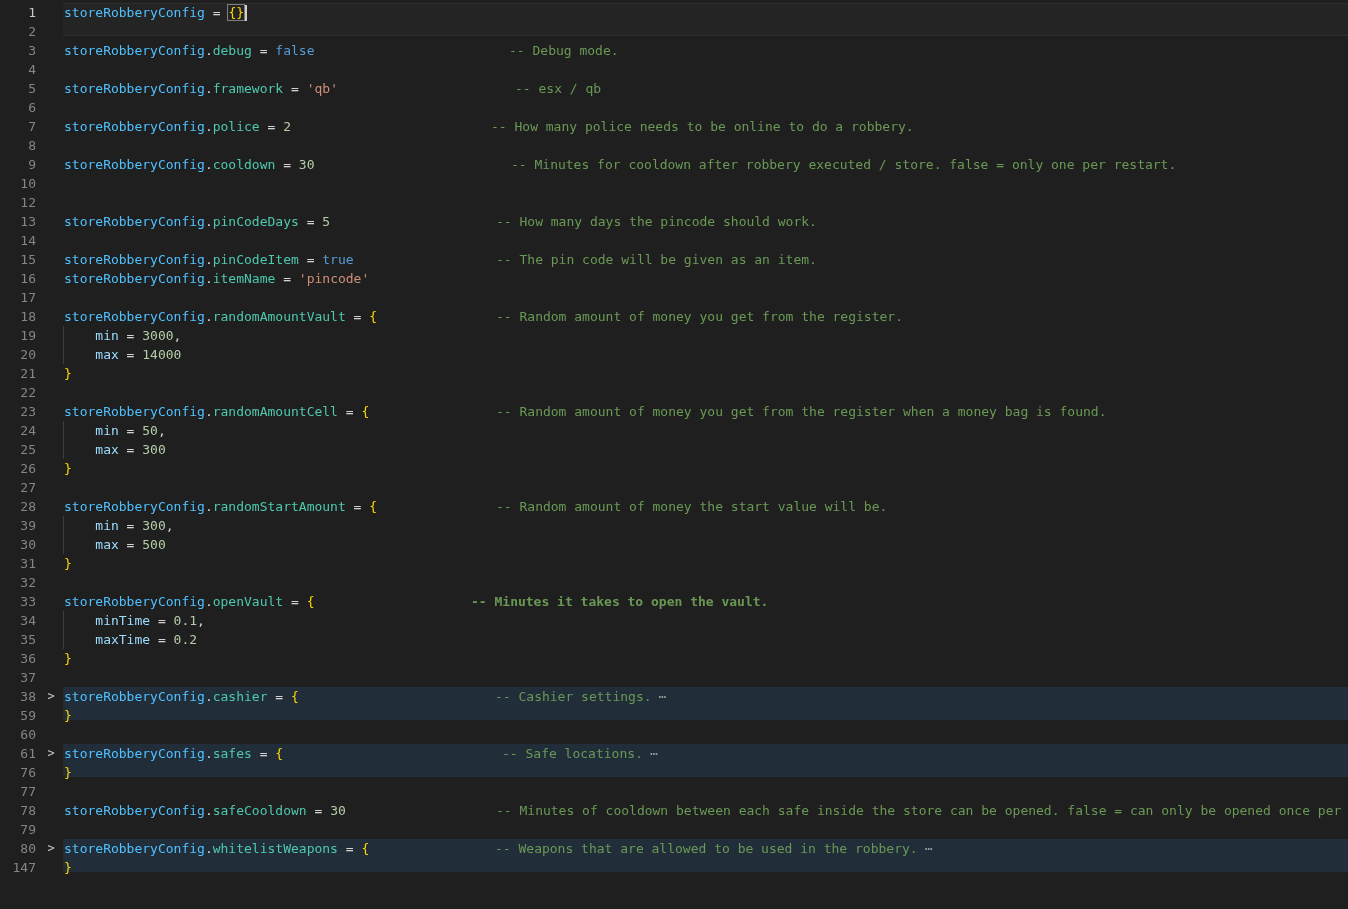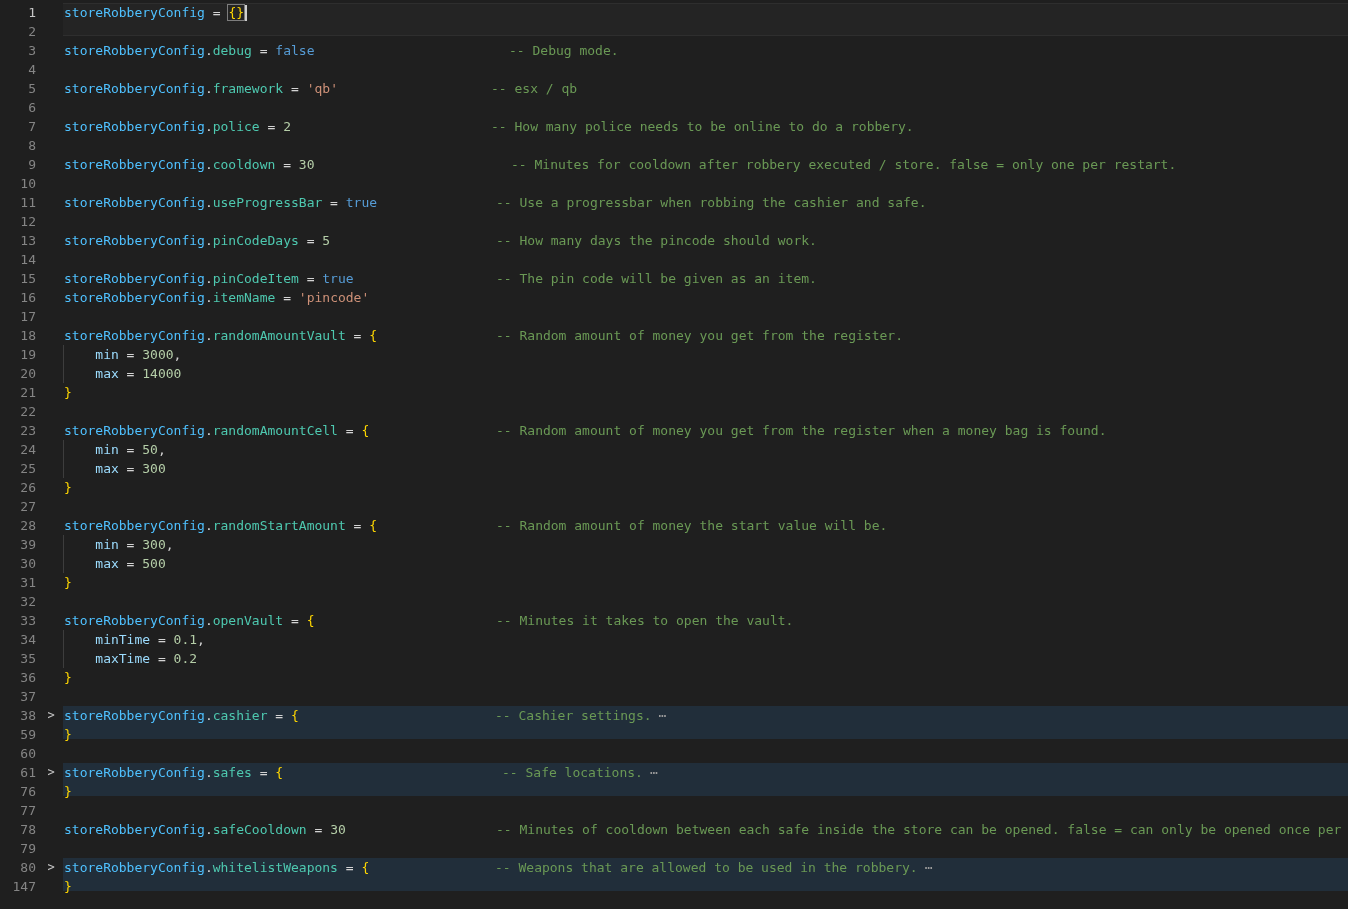--- a/index.html
+++ b/index.html
@@ -53,27 +53,26 @@
 </style>
 </head>
 <body>
 
 <div class="editor">
   <div id="rows">
       <div class="row current-line"><div class="gutter-num">1</div><div class="code"><span class="tk-root">storeRobberyConfig</span><span class="tk-punct"> = </span><span class="tk-bracebox">{}</span><span class="cursor"></span></div></div>
       <div class="row"><div class="gutter-num">2</div><div class="code"></div></div>
       <div class="row"><div class="gutter-num">3</div><div class="code"><span class="tk-root">storeRobberyConfig</span><span class="tk-punct">.</span><span class="tk-prop">debug</span><span class="tk-punct"> = </span><span class="tk-kw">false</span><span class="comment" style="left: 446px;">-- Debug mode.</span></div></div>
       <div class="row"><div class="gutter-num">4</div><div class="code"></div></div>
-      <div class="row"><div class="gutter-num">5</div><div class="code"><span class="tk-root">storeRobberyConfig</span><span class="tk-punct">.</span><span class="tk-prop">framework</span><span class="tk-punct"> = </span><span class="tk-str">'qb'</span><span class="comment" style="left: 428px;">-- esx / qb</span></div></div>
+      <div class="row"><div class="gutter-num">5</div><div class="code"><span class="tk-root">storeRobberyConfig</span><span class="tk-punct">.</span><span class="tk-prop">framework</span><span class="tk-punct"> = </span><span class="tk-str">'qb'</span><span class="comment" style="left: 452px;">-- esx / qb</span></div></div>
       <div class="row"><div class="gutter-num">6</div><div class="code"></div></div>
       <div class="row"><div class="gutter-num">7</div><div class="code"><span class="tk-root">storeRobberyConfig</span><span class="tk-punct">.</span><span class="tk-prop">police</span><span class="tk-punct"> = </span><span class="tk-num">2</span><span class="comment" style="left: 428px;">-- How many police needs to be online to do a robbery.</span></div></div>
       <div class="row"><div class="gutter-num">8</div><div class="code"></div></div>
       <div class="row"><div class="gutter-num">9</div><div class="code"><span class="tk-root">storeRobberyConfig</span><span class="tk-punct">.</span><span class="tk-prop">cooldown</span><span class="tk-punct"> = </span><span class="tk-num">30</span><span class="comment" style="left: 448px;">-- Minutes for cooldown after robbery executed / store. false = only one per restart.</span></div></div>
       <div class="row"><div class="gutter-num">10</div><div class="code"></div></div>
-      <div class="row"><div class="gutter-num">11</div><div class="code"><span class="tk-root">storeRobberyConfig</span><span class="tk-punct">.</span><span class="tk-prop">useProgressBar</span><span class="tk-punct"> = </span><span class="tk-kw">true</span><span class="comment" style="left: 433px;">-- Use a progressbar when robbing the cashier and safe.</span></div></div>
       <div class="row"><div class="gutter-num">12</div><div class="code"></div></div>
       <div class="row"><div class="gutter-num">13</div><div class="code"><span class="tk-root">storeRobberyConfig</span><span class="tk-punct">.</span><span class="tk-prop">pinCodeDays</span><span class="tk-punct"> = </span><span class="tk-num">5</span><span class="comment" style="left: 433px;">-- How many days the pincode should work.</span></div></div>
       <div class="row"><div class="gutter-num">14</div><div class="code"></div></div>
       <div class="row"><div class="gutter-num">15</div><div class="code"><span class="tk-root">storeRobberyConfig</span><span class="tk-punct">.</span><span class="tk-prop">pinCodeItem</span><span class="tk-punct"> = </span><span class="tk-kw">true</span><span class="comment" style="left: 433px;">-- The pin code will be given as an item.</span></div></div>
       <div class="row"><div class="gutter-num">16</div><div class="code"><span class="tk-root">storeRobberyConfig</span><span class="tk-punct">.</span><span class="tk-prop">itemName</span><span class="tk-punct"> = </span><span class="tk-str">'pincode'</span></div></div>
       <div class="row"><div class="gutter-num">17</div><div class="code"></div></div>
       <div class="row"><div class="gutter-num">18</div><div class="code"><span class="tk-root">storeRobberyConfig</span><span class="tk-punct">.</span><span class="tk-prop">randomAmountVault</span><span class="tk-punct"> = </span><span class="tk-brace">{</span><span class="comment" style="left: 433px;">-- Random amount of money you get from the register.</span></div></div>
       <div class="row"><div class="gutter-num">19</div><div class="code"><span class="indent-guide"></span><span class="tk-punct">    </span><span class="tk-field">min</span><span class="tk-punct"> = </span><span class="tk-num">3000</span><span class="tk-punct">,</span></div></div>
       <div class="row"><div class="gutter-num">20</div><div class="code"><span class="indent-guide"></span><span class="tk-punct">    </span><span class="tk-field">max</span><span class="tk-punct"> = </span><span class="tk-num">14000</span></div></div>
       <div class="row"><div class="gutter-num">21</div><div class="code"><span class="tk-brace">}</span></div></div>
@@ -81,21 +80,21 @@
       <div class="row"><div class="gutter-num">23</div><div class="code"><span class="tk-root">storeRobberyConfig</span><span class="tk-punct">.</span><span class="tk-prop">randomAmountCell</span><span class="tk-punct"> = </span><span class="tk-brace">{</span><span class="comment" style="left: 433px;">-- Random amount of money you get from the register when a money bag is found.</span></div></div>
       <div class="row"><div class="gutter-num">24</div><div class="code"><span class="indent-guide"></span><span class="tk-punct">    </span><span class="tk-field">min</span><span class="tk-punct"> = </span><span class="tk-num">50</span><span class="tk-punct">,</span></div></div>
       <div class="row"><div class="gutter-num">25</div><div class="code"><span class="indent-guide"></span><span class="tk-punct">    </span><span class="tk-field">max</span><span class="tk-punct"> = </span><span class="tk-num">300</span></div></div>
       <div class="row"><div class="gutter-num">26</div><div class="code"><span class="tk-brace">}</span></div></div>
       <div class="row"><div class="gutter-num">27</div><div class="code"></div></div>
       <div class="row"><div class="gutter-num">28</div><div class="code"><span class="tk-root">storeRobberyConfig</span><span class="tk-punct">.</span><span class="tk-prop">randomStartAmount</span><span class="tk-punct"> = </span><span class="tk-brace">{</span><span class="comment" style="left: 433px;">-- Random amount of money the start value will be.</span></div></div>
       <div class="row"><div class="gutter-num">39</div><div class="code"><span class="indent-guide"></span><span class="tk-punct">    </span><span class="tk-field">min</span><span class="tk-punct"> = </span><span class="tk-num">300</span><span class="tk-punct">,</span></div></div>
       <div class="row"><div class="gutter-num">30</div><div class="code"><span class="indent-guide"></span><span class="tk-punct">    </span><span class="tk-field">max</span><span class="tk-punct"> = </span><span class="tk-num">500</span></div></div>
       <div class="row"><div class="gutter-num">31</div><div class="code"><span class="tk-brace">}</span></div></div>
       <div class="row"><div class="gutter-num">32</div><div class="code"></div></div>
-      <div class="row"><div class="gutter-num">33</div><div class="code"><span class="tk-root">storeRobberyConfig</span><span class="tk-punct">.</span><span class="tk-prop">openVault</span><span class="tk-punct"> = </span><span class="tk-brace">{</span><span class="comment" style="left: 433px;">-- Minutes it takes to open the vault.</span></div></div>
+      <div class="row"><div class="gutter-num">33</div><div class="code"><span class="tk-root">storeRobberyConfig</span><span class="tk-punct">.</span><span class="tk-prop">openVault</span><span class="tk-punct"> = </span><span class="tk-brace">{</span><span class="comment" style="left: 408px; font-weight: bold;">-- Minutes it takes to open the vault.</span></div></div>
       <div class="row"><div class="gutter-num">34</div><div class="code"><span class="indent-guide"></span><span class="tk-punct">    </span><span class="tk-field">minTime</span><span class="tk-punct"> = </span><span class="tk-num">0.1</span><span class="tk-punct">,</span></div></div>
       <div class="row"><div class="gutter-num">35</div><div class="code"><span class="indent-guide"></span><span class="tk-punct">    </span><span class="tk-field">maxTime</span><span class="tk-punct"> = </span><span class="tk-num">0.2</span></div></div>
       <div class="row"><div class="gutter-num">36</div><div class="code"><span class="tk-brace">}</span></div></div>
       <div class="row"><div class="gutter-num">37</div><div class="code"></div></div>
       <div class="row"><div class="gutter-num">38</div><div class="fold-chevron">&gt;</div><div class="code fold-bg"><span class="tk-root">storeRobberyConfig</span><span class="tk-punct">.</span><span class="tk-prop">cashier</span><span class="tk-punct"> = </span><span class="tk-brace">{</span><span class="comment" style="left: 432px;">-- Cashier settings.<span class="fold-badge">⋯</span></span></div></div>
       <div class="row"><div class="gutter-num">59</div><div class="code"><span class="tk-brace">}</span></div></div>
       <div class="row"><div class="gutter-num">60</div><div class="code"></div></div>
       <div class="row"><div class="gutter-num">61</div><div class="fold-chevron">&gt;</div><div class="code fold-bg"><span class="tk-root">storeRobberyConfig</span><span class="tk-punct">.</span><span class="tk-prop">safes</span><span class="tk-punct"> = </span><span class="tk-brace">{</span><span class="comment" style="left: 439px;">-- Safe locations.<span class="fold-badge">⋯</span></span></div></div>
       <div class="row"><div class="gutter-num">76</div><div class="code"><span class="tk-brace">}</span></div></div>
       <div class="row"><div class="gutter-num">77</div><div class="code"></div></div>

